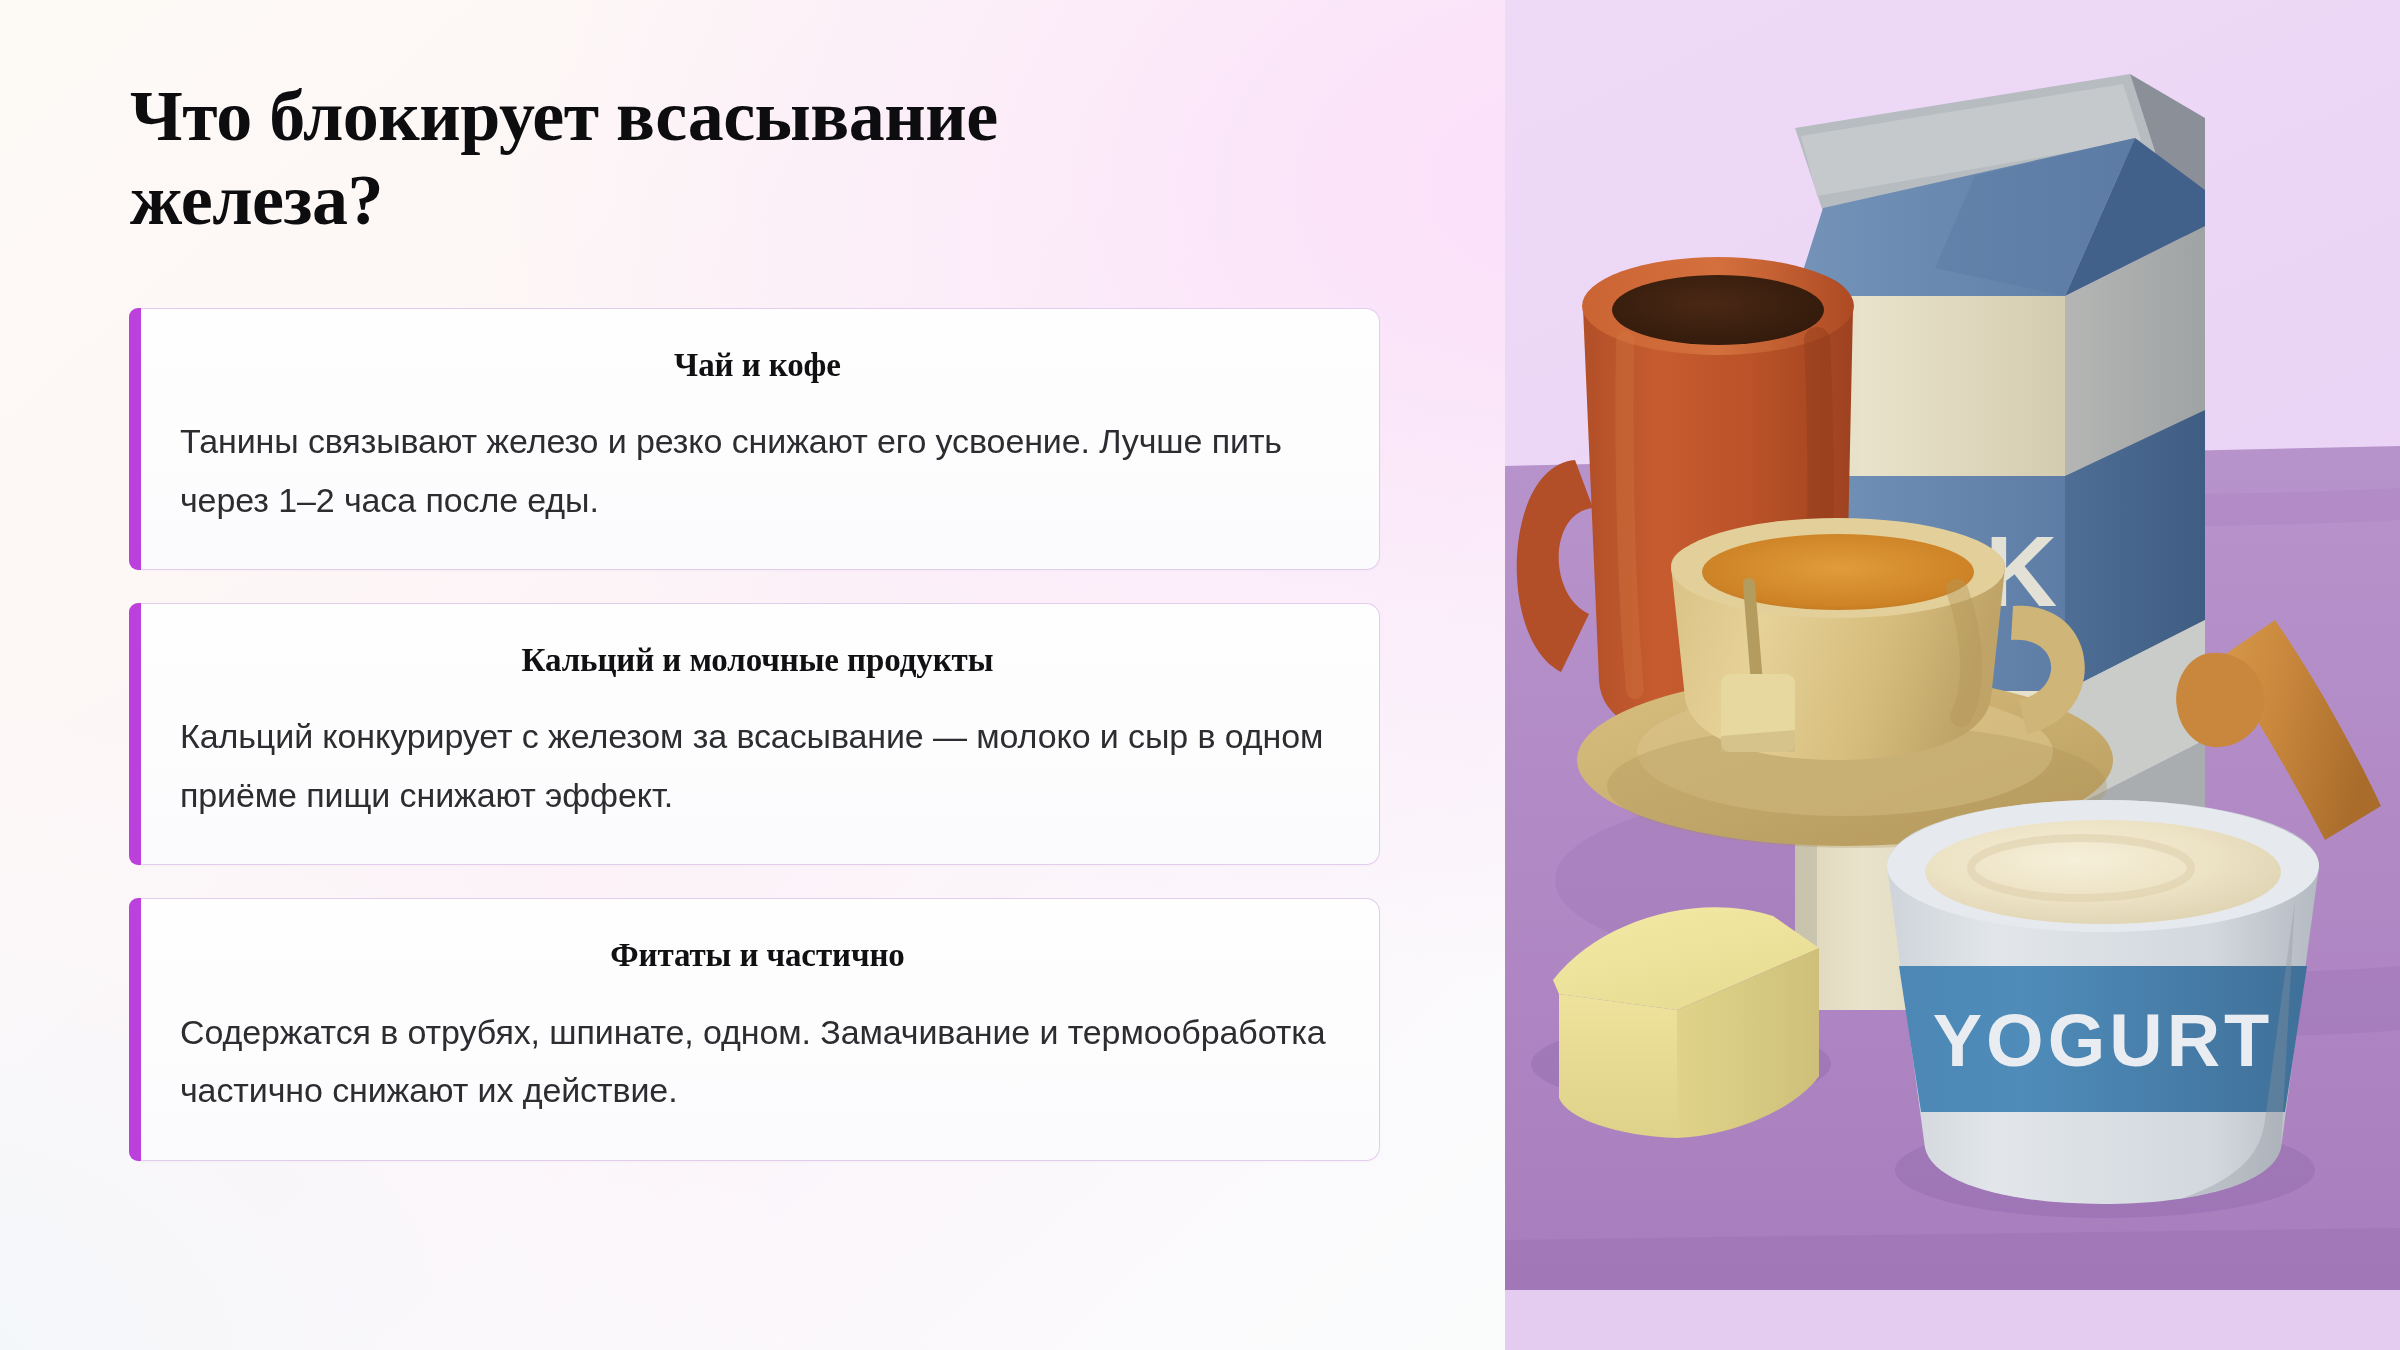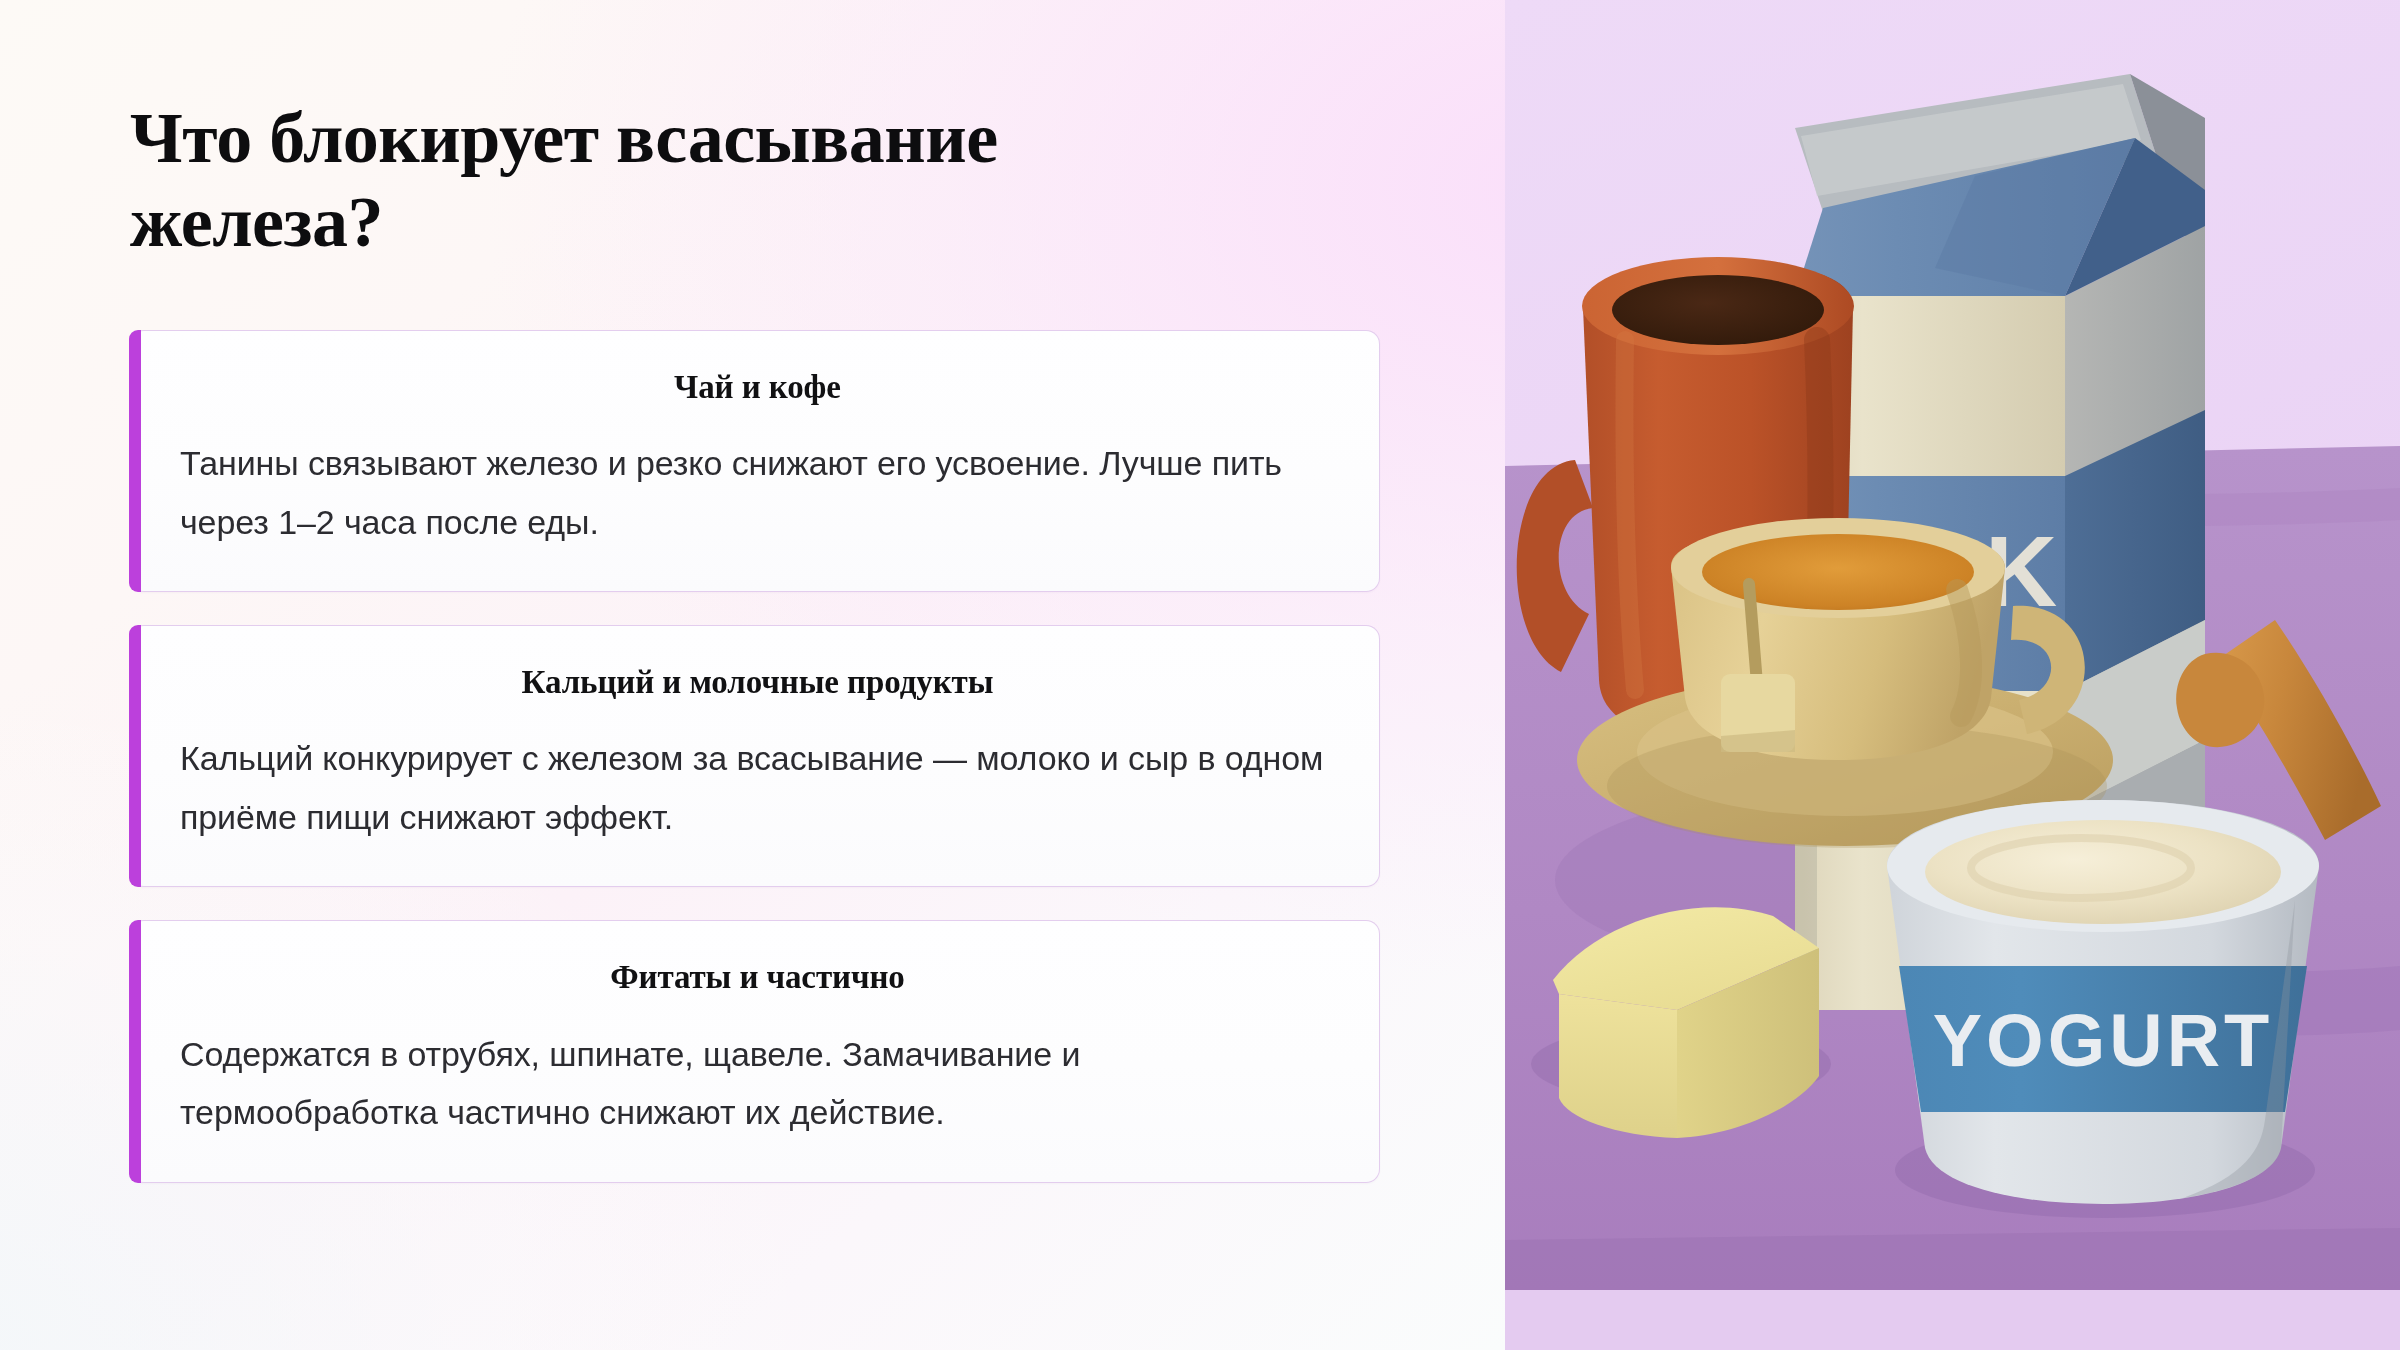--- a/index.html
+++ b/index.html
@@ -35,21 +35,21 @@
   }
 
   
   #page-title {
     font-family:"Liberation Serif", serif;
     font-weight:700;
     font-size:72px;
     line-height:1.16;
     letter-spacing:-0.5px;
     color:#0d0d0f;
-    margin-top:97px;
+    margin-top:75px;
     max-width:1100px;
   }
 
   
   #card-list { margin-top:66px; display:flex; flex-direction:column; gap:33px; }
 
   .card {
     position:relative;
     background:linear-gradient(180deg,#fefeff 0%, #fdfdfe 55%, #fbfbfd 100%);
     border:1px solid #e3cdee;
@@ -114,21 +114,21 @@
 
         <div class="card">
           <span class="card-accent"></span>
           <div class="card-title">Кальций и молочные продукты</div>
           <div class="card-text">Кальций конкурирует с железом за всасывание — молоко и сыр в одном приёме пищи снижают эффект.</div>
         </div>
 
         <div class="card">
           <span class="card-accent"></span>
           <div class="card-title">Фитаты и частично</div>
-          <div class="card-text">Содержатся в отрубях, шпинате, щавеле. Замачивание и термообработка частично снижают их действие.</div>
+          <div class="card-text">Содержатся в отрубях, шпинате, одном. Замачивание и термообработка частично снижают их действие.</div>
         </div>
 
       </div>
     </div>
   </div>
 
   <div id="right-panel">
     <svg id="illustration" viewBox="0 0 895 1350" preserveAspectRatio="xMidYMid slice">
       <defs>
         <linearGradient id="wallG" x1="0" y1="0" x2="0.3" y2="1">

